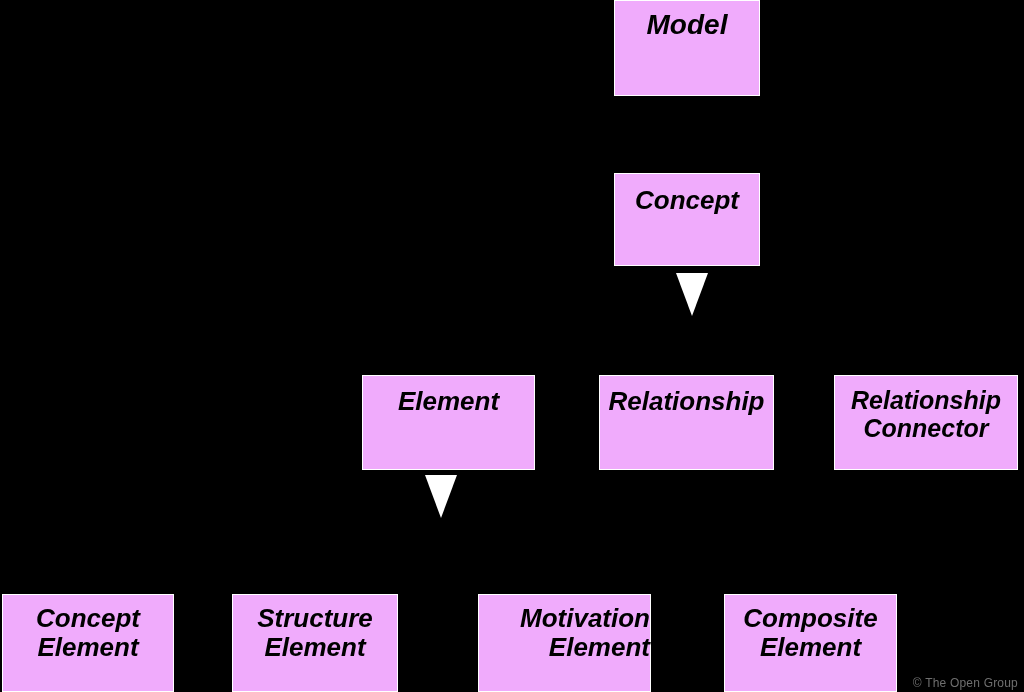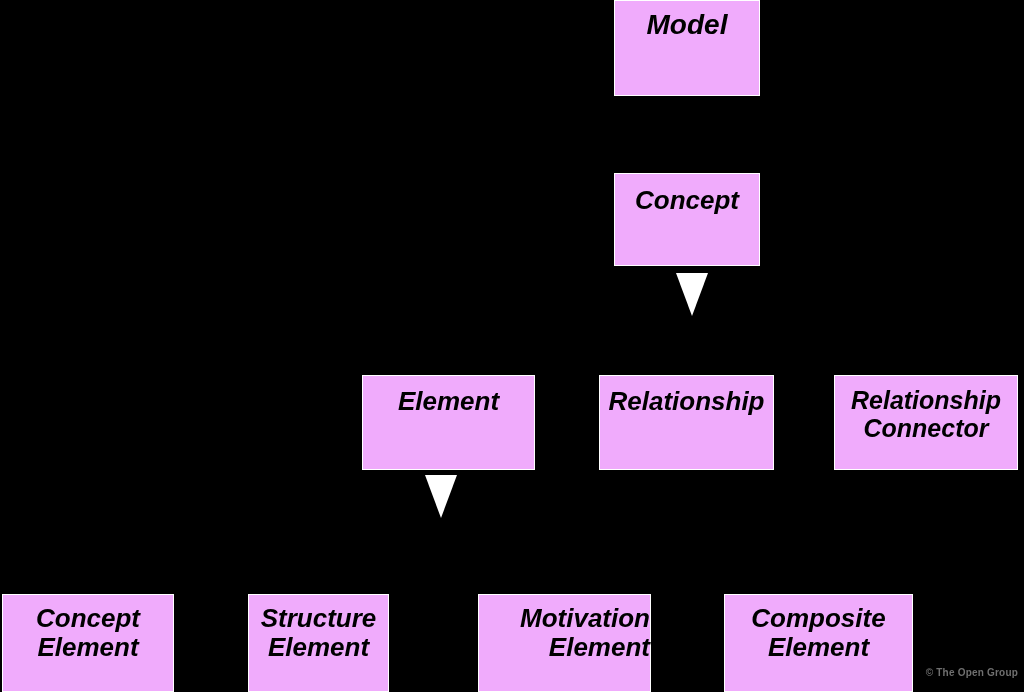--- a/index.html
+++ b/index.html
@@ -48,23 +48,23 @@
   #box-element .box-label    { font-size: 26px; padding-top: 11px; }
 
   #box-relationship { left: 599px; top: 375px; width: 175px; height: 95px; }
   #box-relationship .box-label { font-size: 26px; padding-top: 11px; }
 
   #box-relationship-connector { left: 834px; top: 375px; width: 184px; height: 95px; }
   #box-relationship-connector .box-label { font-size: 25px; padding-top: 10px; }
 
   
   #box-behavior-element   { left: 2px;   top: 594px; width: 172px; height: 98px; }
-  #box-structure-element  { left: 248px; top: 594px; width: 141px; height: 98px; }
+  #box-structure-element  { left: 232px; top: 594px; width: 166px; height: 98px; }
   #box-motivation-element { left: 478px; top: 594px; width: 173px; height: 98px; text-align: right; }
-  #box-composite-element  { left: 724px; top: 594px; width: 189px; height: 98px; }
+  #box-composite-element  { left: 724px; top: 594px; width: 173px; height: 98px; }
   #box-behavior-element .box-label,
   #box-structure-element .box-label,
   #box-motivation-element .box-label,
   #box-composite-element .box-label { font-size: 26px; padding-top: 9px; }
 
   
   .gen-arrow {
     position: absolute;
     width: 0;
     height: 0;
@@ -88,24 +88,24 @@
 
   
   .connector-line {
     position: absolute;
     background: #000000;
   }
 
   #copyright {
     position: absolute;
     right: 6px;
-    bottom: 14px;
+    bottom: 2px;
     color: #6f6f6f;
-    font-size: 10px;
-    font-weight: bold;
+    font-size: 12px;
+    font-weight: normal;
     letter-spacing: 0.2px;
     font-family: "Liberation Sans", sans-serif;
   }
 </style>
 </head>
 <body>
 
 <div id="canvas">
 
   <div class="connector-line" style="left:686px; top:96px; width:2px; height:77px;"></div>

